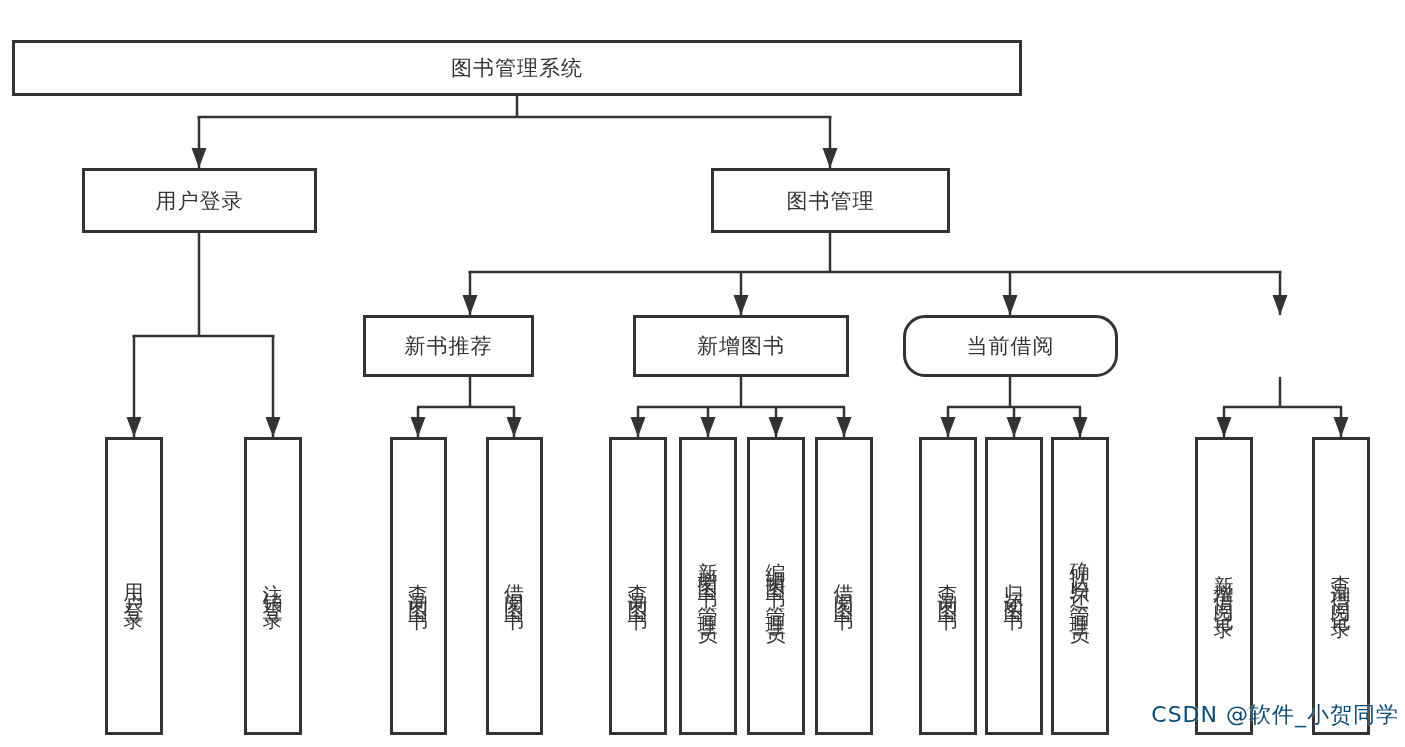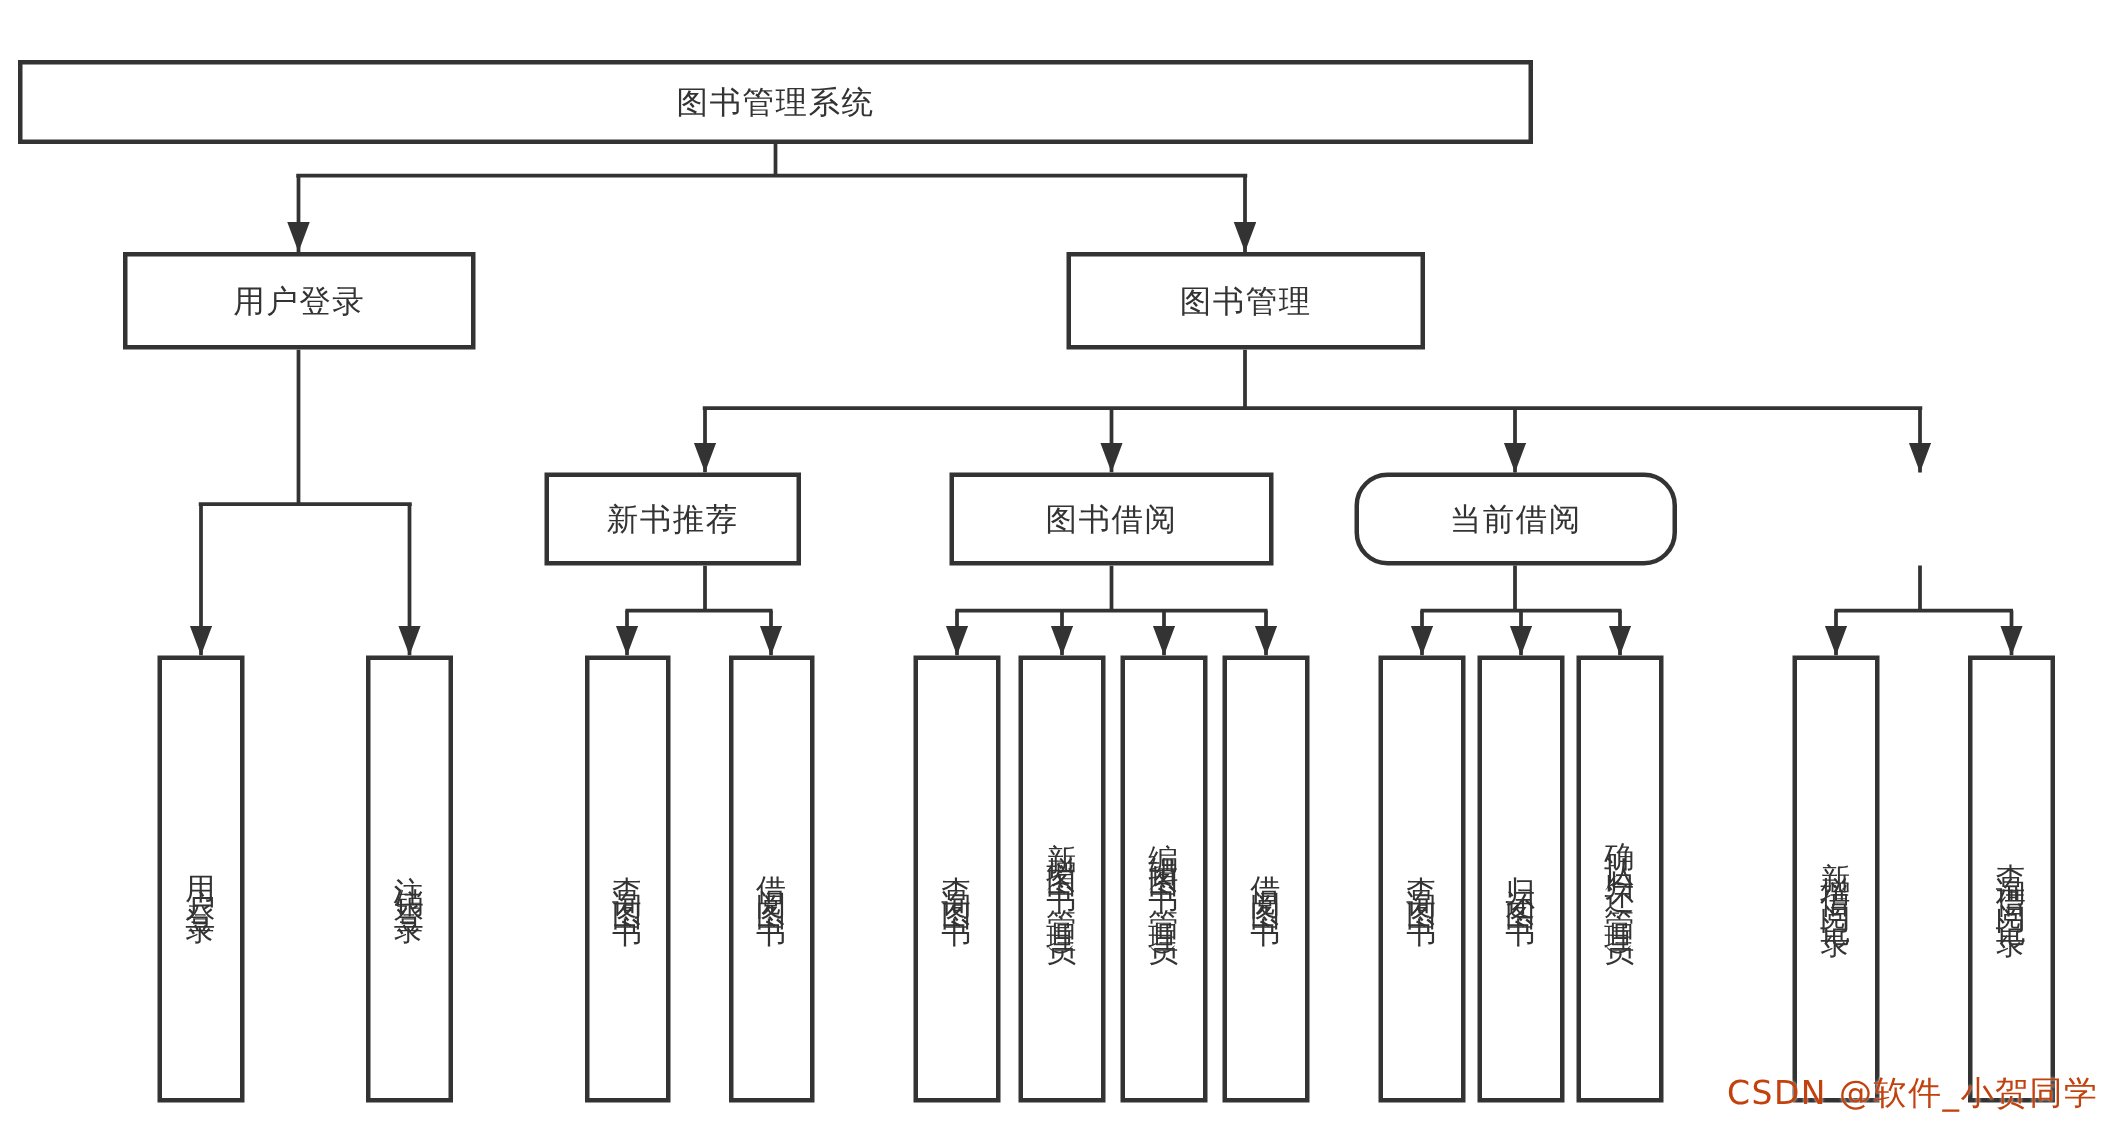--- a/index.html
+++ b/index.html
@@ -42,23 +42,23 @@
   .node .vlabel {
     writing-mode: vertical-rl;
     text-orientation: mixed;
     letter-spacing: 9px;
     line-height: 1.1;
     font-size: 20px;
   }
   .watermark {
     position: absolute;
     right: 6px;
-    bottom: 3px;
+    bottom: 17px;
     font-size: 22px;
-    color: #c2410c;
+    color: #0c4a6e;
     text-shadow: 0 0 2px #ffffff;
     z-index: 3;
     letter-spacing: 1px;
     white-space: nowrap;
   }
 </style>
 </head>
 <body>
 
 <div class="canvas">
@@ -123,21 +123,21 @@
     <span class="hlabel">用户登录</span>
   </div>
   <div class="node" style="left:711px; top:168px; width:239px; height:65px;justify-content:center;">
     <span class="hlabel">图书管理</span>
   </div>
 
   <div class="node" style="left:363px; top:315px; width:171px; height:62px;">
     <span class="hlabel">新书推荐</span>
   </div>
   <div class="node" style="left:633px; top:315px; width:216px; height:62px;">
-    <span class="hlabel">图书借阅</span>
+    <span class="hlabel">新增图书</span>
   </div>
   <div class="node" style="left:903px; top:315px; width:215px; height:62px;border-radius:22px;">
     <span class="hlabel">当前借阅</span>
   </div>
 
   <div class="node" style="left:105px; top:437px; width:58px; height:298px;">
     <span class="vlabel">用户登录</span>
   </div>
   <div class="node" style="left:244px; top:437px; width:58px; height:298px;">
     <span class="vlabel">注销登录</span>

